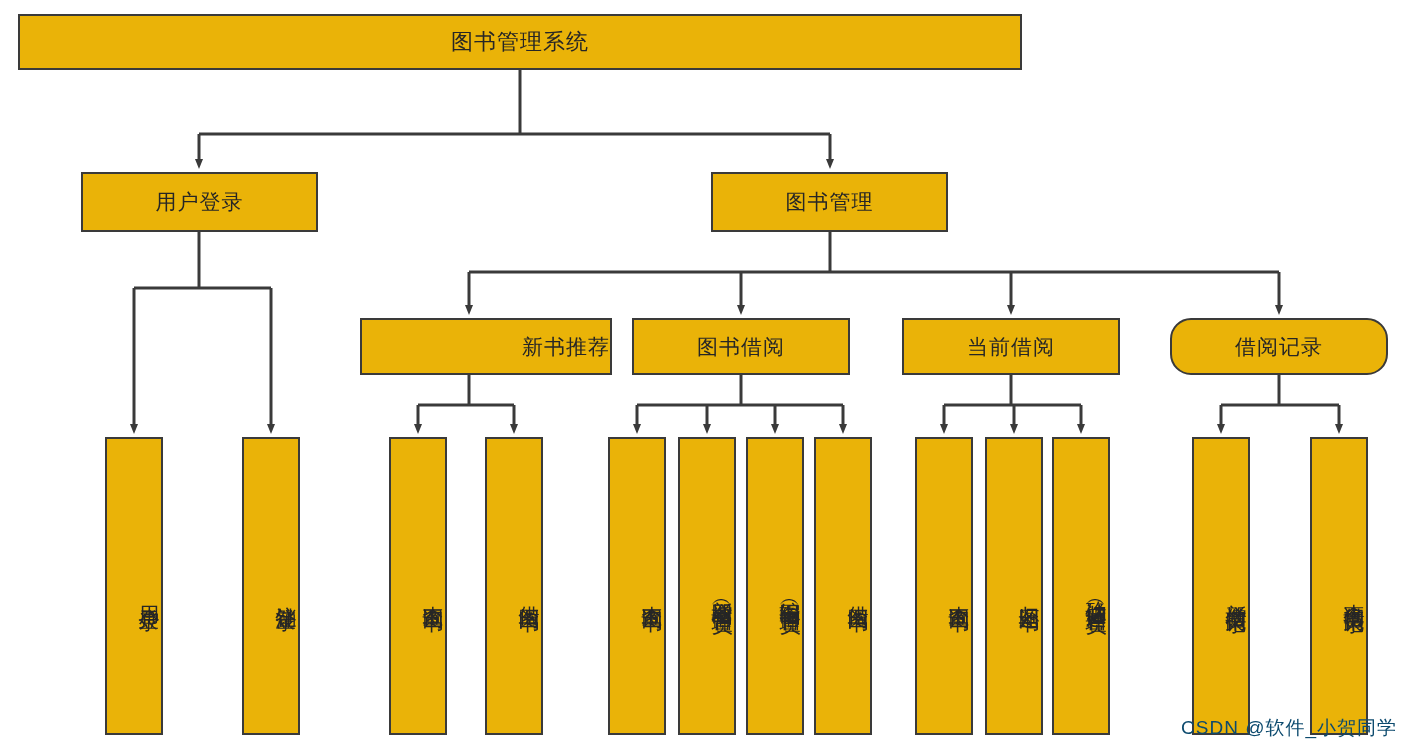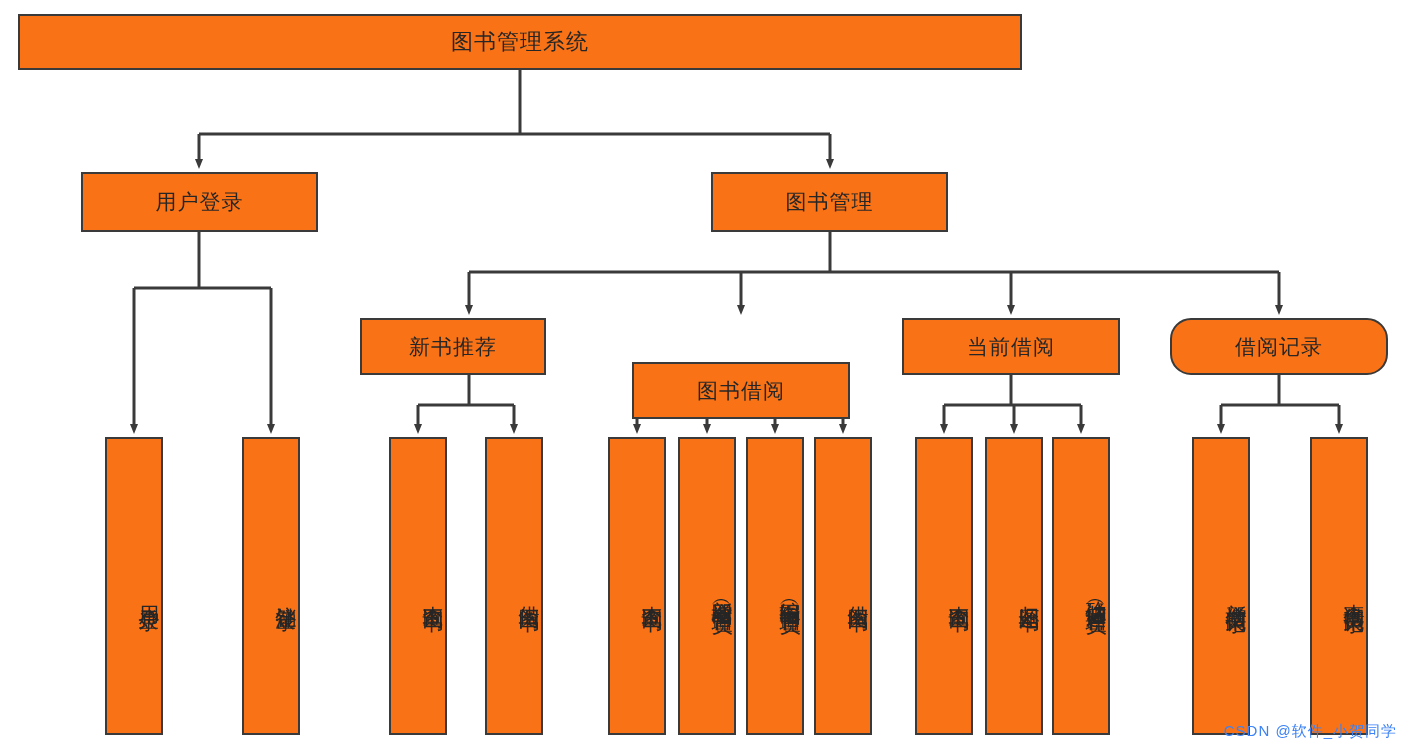--- a/index.html
+++ b/index.html
@@ -9,21 +9,21 @@
     font-family:"Liberation Sans","DejaVu Sans",sans-serif;
     overflow:hidden;
     position:relative;
   }
   #canvas{position:absolute;left:0;top:0;width:1405px;height:747px;}
   svg.lines{position:absolute;left:0;top:0;width:1405px;height:747px;pointer-events:none;}
 
   .node{
     position:absolute;
     box-sizing:border-box;
-    background:#f97316;
+    background:#eab308;
     border:2px solid #3a3a3a;
     display:flex;
     align-items:center;
     justify-content:center;
     color:#262626;
   }
   .node.h{
     
     font-size:21px;
     letter-spacing:1px;
@@ -44,22 +44,22 @@
   .node.v .vtext{
     writing-mode:vertical-rl;
     text-orientation:upright;
     display:block;
     text-align:start;
   }
   .watermark{
     position:absolute;
     right:8px;
     bottom:6px;
-    font-size:15px;
-    color:#3b82f6;
+    font-size:19px;
+    color:#0c4a6e;
     letter-spacing:1px;
     white-space:nowrap;
     z-index:5;
   }
 </style>
 </head>
 <body>
 
 <div id="canvas">
 
@@ -117,24 +117,24 @@
     <span>图书管理系统</span>
   </div>
 
   <div class="node h" id="n-l2-0" style="left: 81px; top: 172px; width: 237px; height: 60px;">
     <span>用户登录</span>
   </div>
   <div class="node h" id="n-l2-1" style="left: 711px; top: 172px; width: 237px; height: 60px; justify-content: center;">
     <span>图书管理</span>
   </div>
 
-  <div class="node h" id="n-l3-0" style="left: 360px; top: 318px; width: 186px; height: 57px;">
+  <div class="node h" id="n-l3-0" style="left: 360px; top: 318px; width: 252px; height: 57px; justify-content: flex-end;">
     <span>新书推荐</span>
   </div>
-  <div class="node h" id="n-l3-1" style="left: 632px; top: 318px; width: 218px; height: 57px; margin-top: 44px;">
+  <div class="node h" id="n-l3-1" style="left: 632px; top: 318px; width: 218px; height: 57px;">
     <span>图书借阅</span>
   </div>
   <div class="node h" id="n-l3-2" style="left: 902px; top: 318px; width: 218px; height: 57px; text-align: right;">
     <span>当前借阅</span>
   </div>
   <div class="node h" id="n-l3-3" style="left: 1170px; top: 318px; width: 218px; height: 57px; border-radius: 21px;">
     <span>借阅记录</span>
   </div>
 
   <div class="node v" id="n-lf-0" style="left: 105px; top: 437px; width: 58px; height: 298px;">

